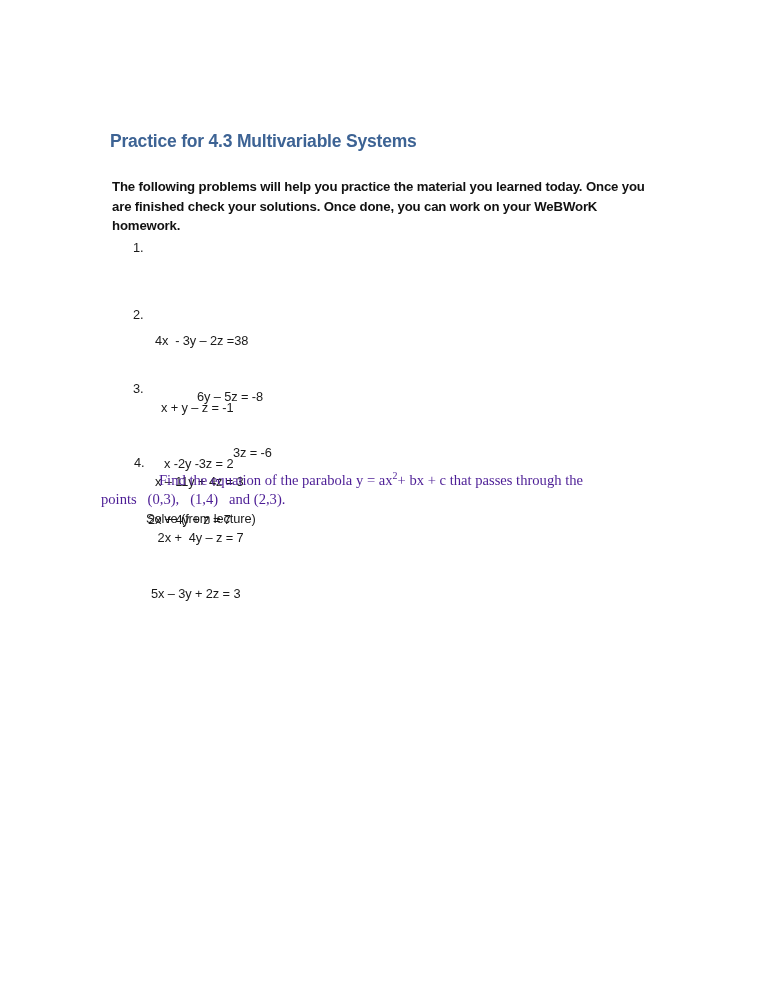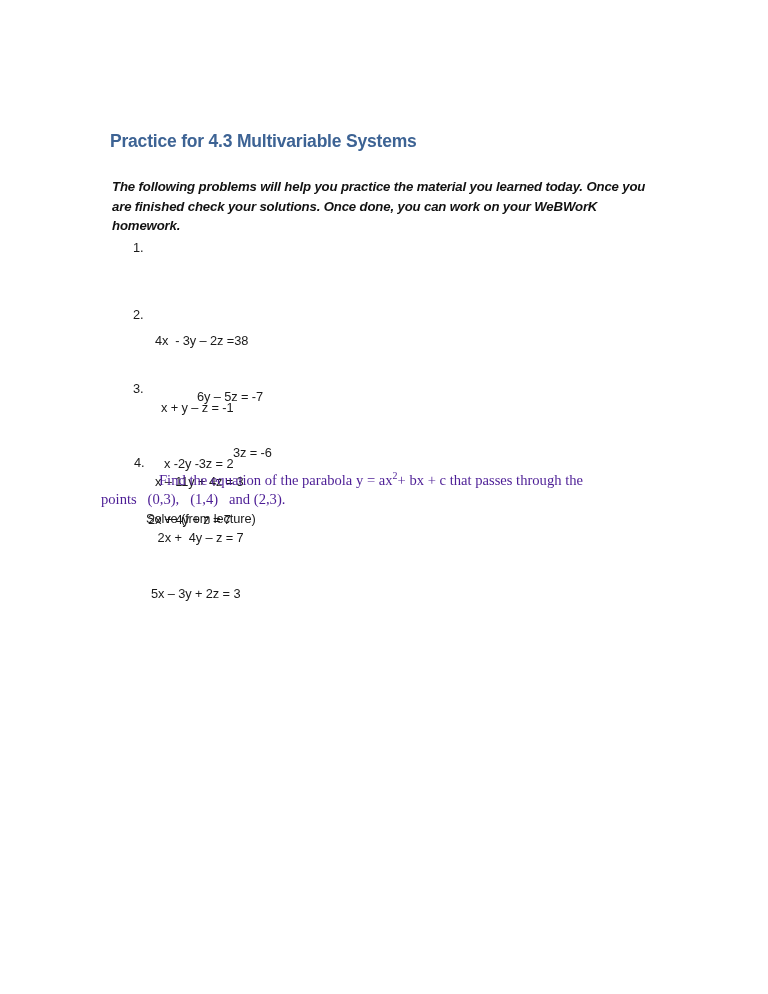--- a/index.html
+++ b/index.html
@@ -45,21 +45,20 @@
     position: absolute;
     left: 112px;
     top: 164px;
     width: 542px;
     font-family: "Liberation Sans", sans-serif;
     font-size: 13.2px;
     font-weight: bold;
     line-height: 19.5px;
     letter-spacing: -0.15px;
     color: #111111;
-    font-style: italic;
   }
 
   
   .problem {
     position: absolute;
     font-family: "Liberation Sans", sans-serif;
     font-size: 12.8px;
     line-height: 18.6px;
     letter-spacing: -0.1px;
     color: #1a1a1a;
@@ -138,21 +137,21 @@
 <div class="page">
 
   <h1 class="doc-title">Practice for 4.3 Multivariable Systems</h1>
 
   <p class="intro">The following problems will help you practice the material you learned today.  Once you are finished check your solutions. Once done, you can work on your WeBWorK homework.</p>
 
   <div class="problem" id="problem-1">
     <span class="marker">1.</span>
     <div class="eq-list">
       <div class="eq-line">4x  - 3y – 2z =38</div>
-      <div class="eq-line">6y – 5z = -7</div>
+      <div class="eq-line">6y – 5z = -8</div>
       <div class="eq-line">3z = -6</div>
     </div>
   </div>
 
   <div class="problem" id="problem-2">
     <span class="marker">2.</span>
     <div class="eq-list">
       <div class="eq-line">x + y – z = -1</div>
       <div class="eq-line">x -2y -3z = 2</div>
       <div class="eq-line">2x + 4y + z = 7</div>

